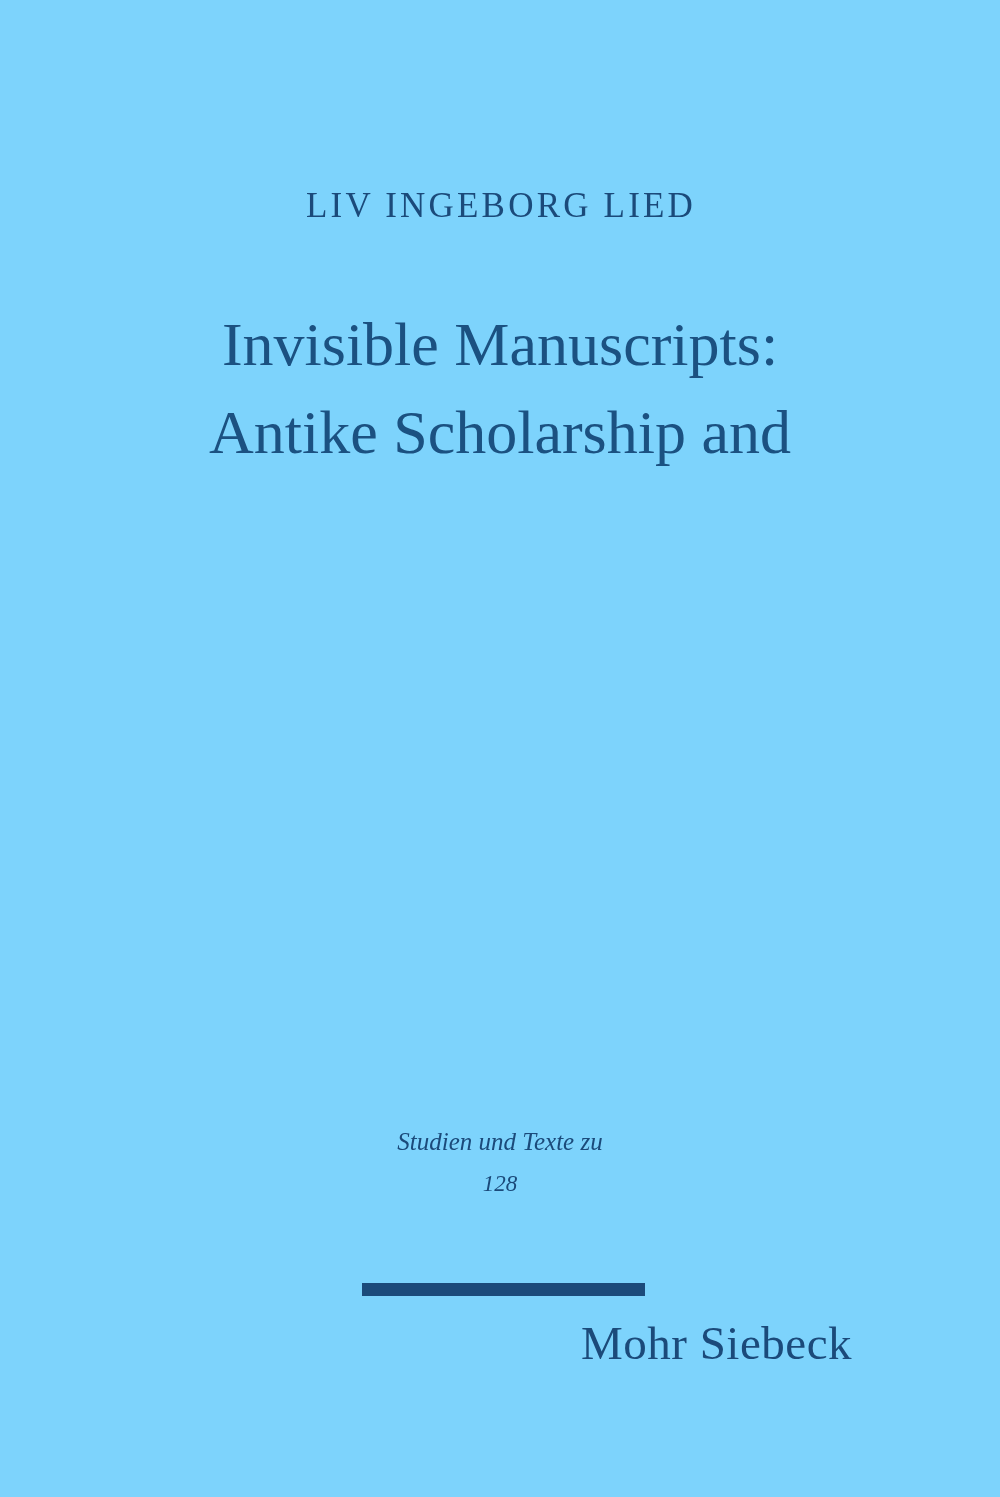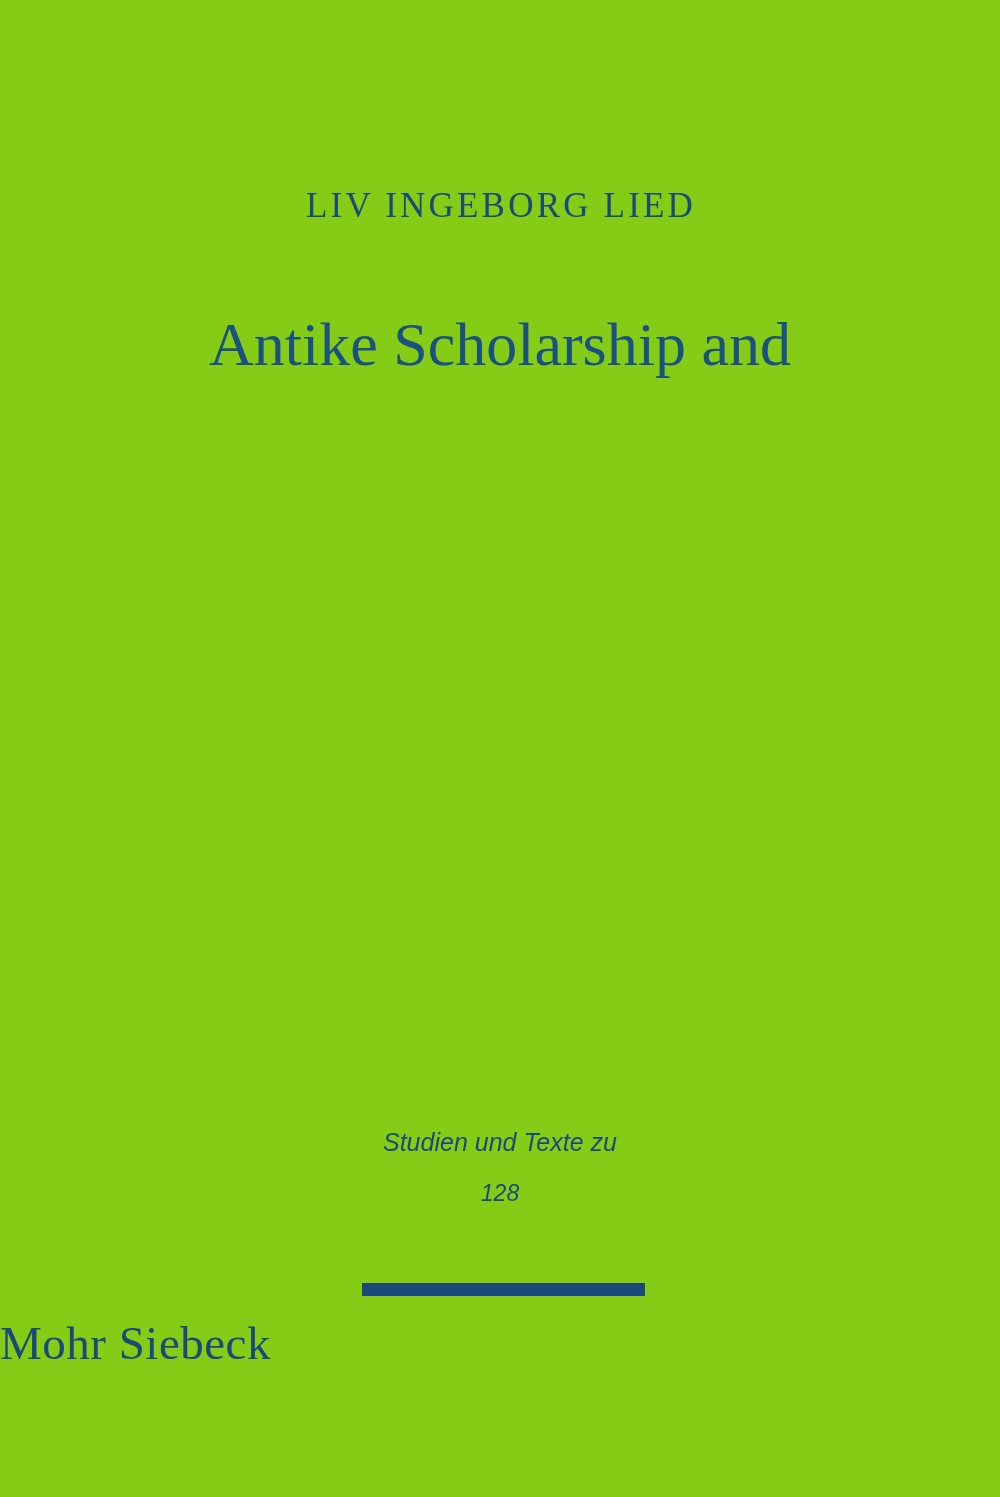--- a/index.html
+++ b/index.html
@@ -10,21 +10,21 @@
     width: 1000px;
     height: 1497px;
     background: #ebebeb;
     font-family: "Liberation Serif", serif;
     overflow: hidden;
   }
   .cover {
     position: relative;
     width: 1000px;
     height: 1497px;
-    background: #84cc16;
+    background: #7dd3fc;
     box-sizing: border-box;
   }
   .author {
     position: absolute;
     top: 186px;
     left: 131px;
     width: 740px;
     font-family: "Liberation Serif", serif;
     font-size: 35px;
     letter-spacing: 3.2px;
@@ -50,58 +50,59 @@
     display: block;
     white-space: nowrap;
   }
   .series {
     position: absolute;
     top: 1122px;
     left: 0;
     width: 1000px;
     text-align: center;
     color: #1b4a7a;
-    font-family: Liberation Sans, sans-serif;
+    font-family: Liberation Serif, serif;
     font-style: italic;
     font-size: 25px;
     line-height: 1.62;
   }
   .series .num {
     display: block;
     font-size: 23px;
-    margin-top: 12px;
+    margin-top: 2px;
   }
   .rule {
     position: absolute;
     top: 1283px;
     left: 362px;
     width: 283px;
     height: 13px;
     background: #1b4a7a;
   }
   .publisher {
     position: absolute;
     top: 1316px;
     left: 0;
     width: 852px;
-    text-align: left;
+    text-align: right;
     color: #1b4a7a;
     font-family: "Liberation Serif", serif;
     font-size: 47px;
     letter-spacing: 0.5px;
   }
 </style>
 </head>
 <body>
 
 <div class="cover">
 
   <div class="author">LIV INGEBORG LIED</div>
 
   <div class="title">
+    <span class="line">Invisible Manuscripts:</span>
     <span class="line">Antike Scholarship and</span>
   </div>
 
   <div class="series">
     <span class="line">Studien und Texte zu</span><br>
     <span class="num">128</span>
   </div>
 
   <div class="rule"></div>
 

